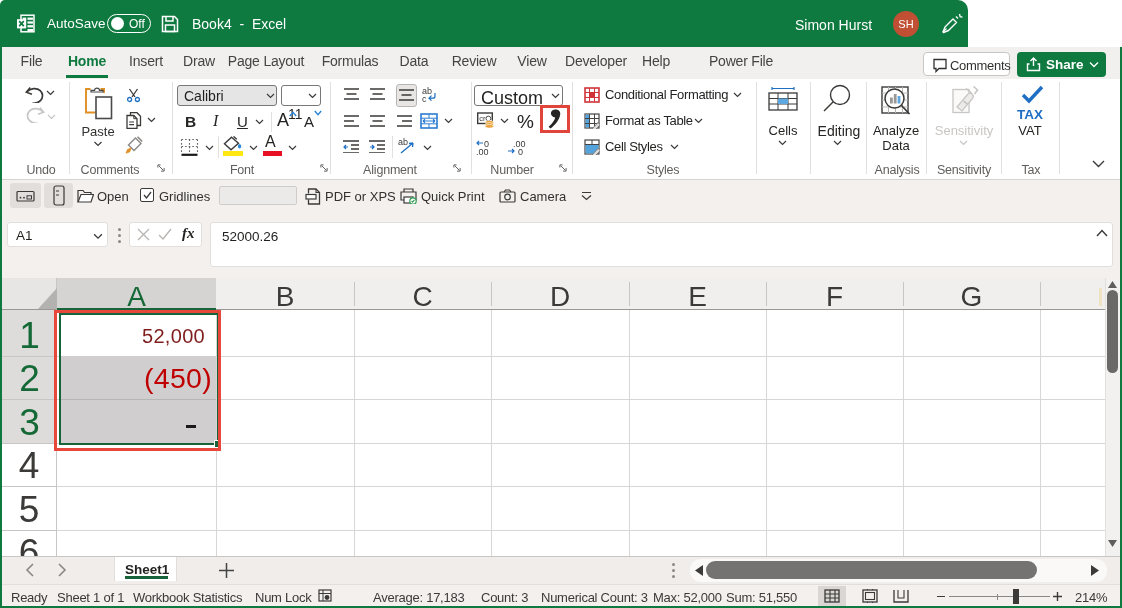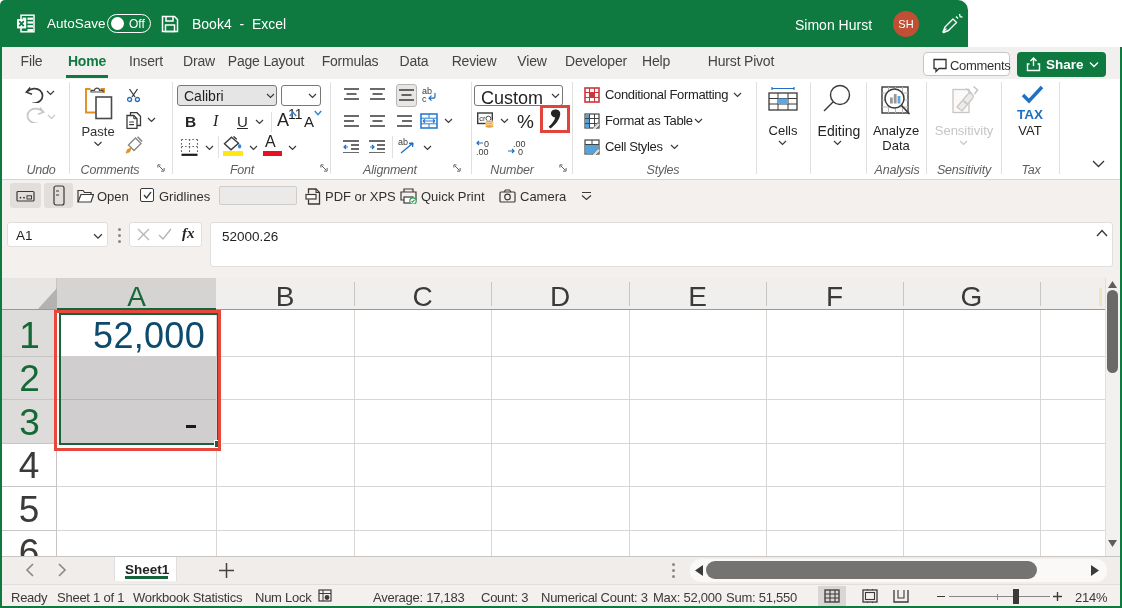--- a/index.html
+++ b/index.html
@@ -7,21 +7,21 @@
 body { font-family:"Liberation Sans", sans-serif; position:relative; background:#fff; }
 .abs { position:absolute; }
 
 #titlebar { left:0; top:0; width:968px; height:47px; background:#0e7a40; border-radius:5px 10px 0 0; }
 #titlebar .wt { color:#fff; font-size:15px; }
 
 #menubar { left:0; top:47px; width:1122px; height:32px; background:#f2f0ee; }
 .mtab { position:absolute; top:6px; font-size:14px; letter-spacing:-0.2px; color:#444; transform:translateX(-50%); white-space:nowrap; }
 
 #ribbon { left:0; top:79px; width:1122px; height:101px; background:#fff; border-bottom:1px solid #d6d4d2; }
-.glabel { position:absolute; top:84px; font-size:12.5px; letter-spacing:-0.2px; color:#605e5c; text-align:center; white-space:nowrap;font-style:italic; }
+.glabel { position:absolute; top:84px; font-size:12.5px; letter-spacing:-0.2px; color:#605e5c; text-align:center; white-space:nowrap; }
 .gsep { position:absolute; top:3px; height:92px; width:1px; background:#e2e0de; }
 .launch { position:absolute; top:85px; width:8px; height:8px; }
 
 #qat { left:0; top:180px; width:1122px; height:32px; background:#f4f0ee; }
 .qtext { position:absolute; top:9px; font-size:13px; color:#323130; white-space:nowrap; }
 
 #fbar { left:0; top:212px; width:1122px; height:66px; background:#f4f0ee; }
 
 #grid { left:0; top:278px; width:1122px; height:278px; background:#fff; border-left:2px solid #0e7a40; }
 
@@ -80,21 +80,21 @@
   <div class="abs" style="left:66px;top:28px;width:42px;height:3px;background:#0e7a40"></div>
   <span class="mtab" style="left:146px">Insert</span>
   <span class="mtab" style="left:199px">Draw</span>
   <span class="mtab" style="left:266px">Page Layout</span>
   <span class="mtab" style="left:350px">Formulas</span>
   <span class="mtab" style="left:414px">Data</span>
   <span class="mtab" style="left:474px">Review</span>
   <span class="mtab" style="left:532px">View</span>
   <span class="mtab" style="left:596px">Developer</span>
   <span class="mtab" style="left:656px">Help</span>
-  <span class="mtab" style="left:741px">Hurst Pivot</span>
+  <span class="mtab" style="left:741px">Power File</span>
 
   <div class="abs" style="left:923px;top:5px;width:87px;height:24px;border:1px solid #c8c6c4;border-radius:4px;background:#fff">
     <svg class="abs" style="left:8px;top:4px" width="16" height="16" viewBox="0 0 16 16">
       <path d="M2 2.5 h12 v9 h-7 l-3 3 v-3 h-2 z" fill="none" stroke="#323130" stroke-width="1.3"></path>
     </svg>
     <span class="abs" style="left:26px;top:4.5px;font-size:13px;letter-spacing:-0.3px;color:#323130">Comments</span>
   </div>
 
   <div class="abs" style="left:1017px;top:5px;width:89px;height:25px;border-radius:4px;background:#0e7a40">
     <svg class="abs" style="left:9px;top:5px" width="15" height="15" viewBox="0 0 15 15">
@@ -541,21 +541,22 @@
   <div class="abs" style="left:1038px;top:32px;width:1px;height:246px;background:#d8d6d4"></div>
   <div class="abs" style="left:55px;top:77.5px;width:1050px;height:1px;background:#d8d6d4"></div>
   <div class="abs" style="left:55px;top:121px;width:1050px;height:1px;background:#d8d6d4"></div>
   <div class="abs" style="left:55px;top:164.5px;width:1050px;height:1px;background:#d8d6d4"></div>
   <div class="abs" style="left:55px;top:208px;width:1050px;height:1px;background:#d8d6d4"></div>
   <div class="abs" style="left:55px;top:251.5px;width:1050px;height:1px;background:#d8d6d4"></div>
 
   <div class="abs" style="left:59px;top:78px;width:155px;height:87px;background:#d0cece"></div>
   <div class="abs" style="left:59px;top:121px;width:155px;height:1px;background:#b8b6b4"></div>
 
-  <div class="abs" style="left:60px;top:35px;width:143px;height:29px;font-size:36px;letter-spacing:0.3px;color:#0c4a6e;text-align:right;line-height:46px">52,000</div>
+  <div class="abs" style="left:60px;top:35px;width:143px;height:29px;font-size:20px;letter-spacing:0.3px;color:#7f1d1d;text-align:right;line-height:46px">52,000</div>
+  <div class="abs" style="left:60px;top:78px;width:150px;height:43px;font-size:28.5px;letter-spacing:0.3px;color:#c00000;text-align:right;line-height:45px">(450)</div>
   <div class="abs" style="left:184px;top:146.5px;width:10px;height:3px;background:#1a1a1a"></div>
 
   <div class="abs" style="left:57px;top:34.5px;width:159.5px;height:132.5px;border:2.5px solid #17643b"></div>
   <div class="abs" style="left:211.5px;top:162px;width:8px;height:8px;background:#17643b;border:1.5px solid #fff"></div>
 
   <div class="abs" style="left:51.5px;top:32px;width:167px;height:141px;border:3px solid #e8473c"></div>
 
   <div class="abs" style="left:1103px;top:0px;width:17px;height:278px;background:#f3f1f0;border-left:1px solid #e1dfdd"></div>
   <svg class="abs" style="left:1106px;top:3px" width="9" height="7" viewBox="0 0 9 7">
       <path d="M4.5 0 L9 7 H0 z" fill="#605e5c"></path>

